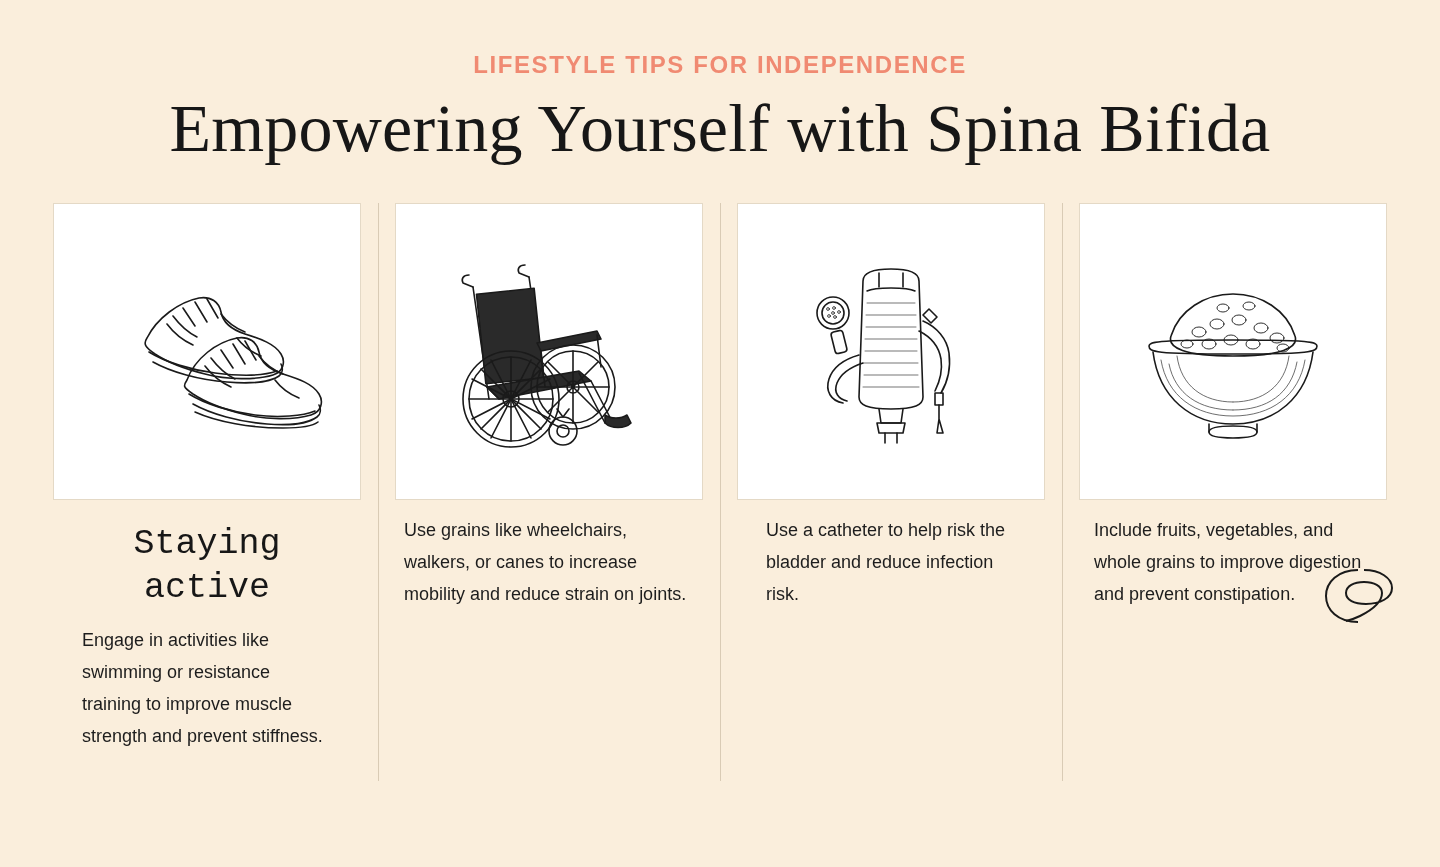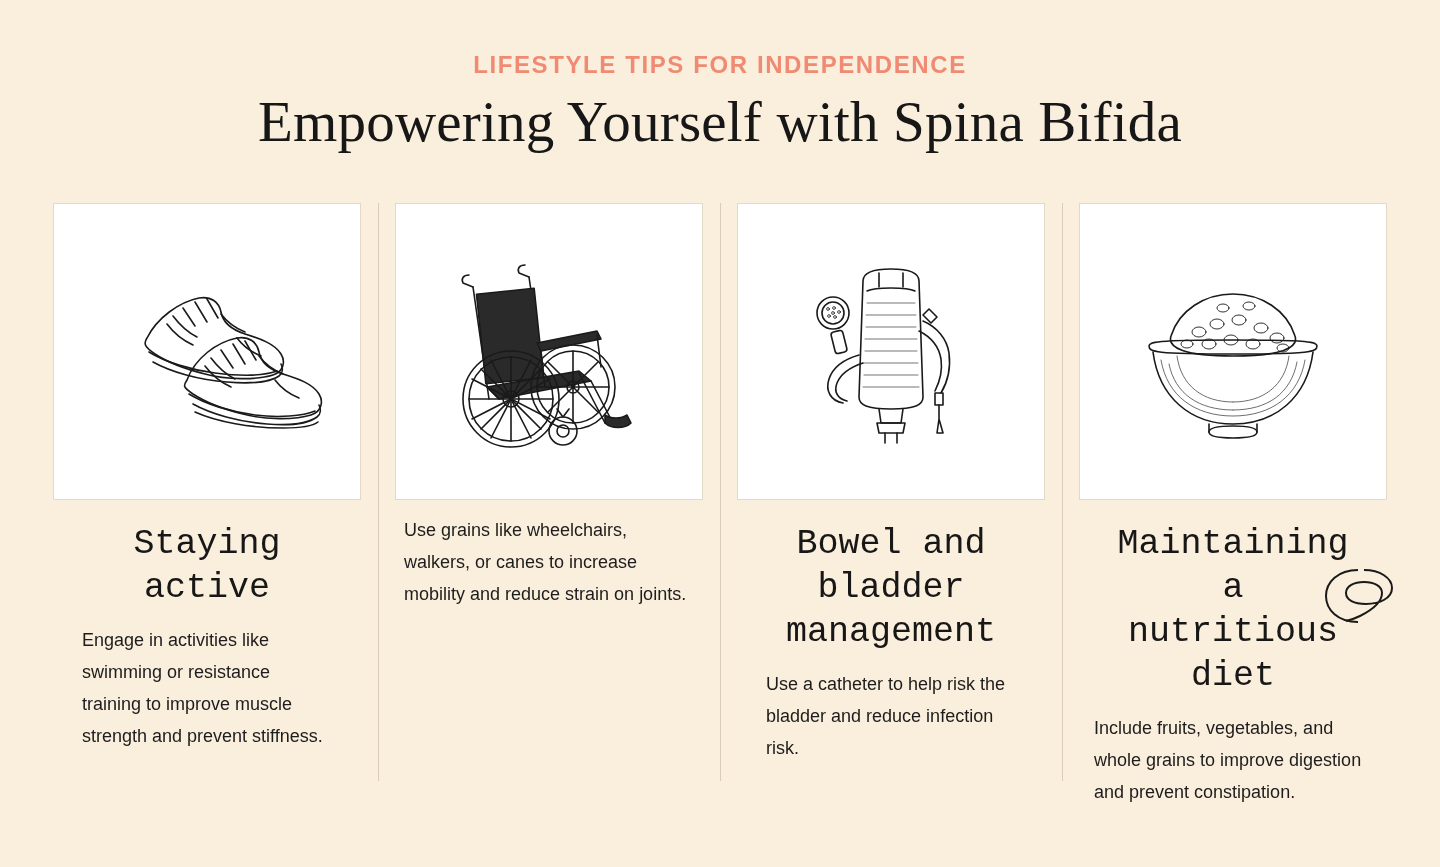--- a/index.html
+++ b/index.html
@@ -33,21 +33,21 @@
     font-weight: bold;
     font-size: 24px;
     letter-spacing: 1.6px;
     text-transform: uppercase;
     line-height: 1.1;
   }
   .headline {
     margin-top: 12px;
     color: #171717;
     font-family: "Liberation Serif", serif;
-    font-size: 57px;
+    font-size: 68px;
     font-weight: normal;
     letter-spacing: 0.2px;
     line-height: 1.12;
   }
 
   
   .columns {
     position: absolute;
     top: 203px;
     left: 36px;
@@ -235,21 +235,20 @@
             </g>
 
             <path d="M152 74 C166 80 176 92 178 106 C180 122 176 136 170 146"></path>
             <path d="M148 84 C160 90 168 100 170 112 C172 126 168 136 164 144"></path>
             <path d="M164 146 L172 146 L172 158 L164 158 Z"></path>
             <path d="M168 158 L168 172 L172 186 L166 186 L168 172"></path>
             <path d="M158 62 L166 70 L160 76 L152 68 Z"></path>
           </g>
         </svg>
       </div>
-      <div class="col-title">Bowel and bladder management</div>
       <div class="col-body">Use a catheter to help risk the bladder and reduce infection risk.</div>
     </div>
 
     <div class="col col-3">
       <div class="card">
         <svg width="240" height="200" viewBox="0 0 240 200">
           <g fill="none" stroke="#1a1a1a" stroke-width="1.6" stroke-linecap="round" stroke-linejoin="round">
 
             <path d="M58 84 C66 58 92 42 120 42 C148 42 174 58 182 84 C186 96 168 104 120 104 C72 104 54 96 58 84 Z"></path>
             <g stroke-width="0.9">
@@ -275,21 +274,20 @@
               <path d="M64 104 C68 134 90 150 120 150"></path>
               <path d="M176 104 C172 134 150 150 120 150"></path>
               <path d="M184 110 C178 142 154 158 120 158"></path>
             </g>
 
             <path d="M96 172 L96 180 C96 184 104 186 120 186 C136 186 144 184 144 180 L144 172"></path>
             <path d="M96 180 C96 176 104 174 120 174 C136 174 144 176 144 180"></path>
           </g>
         </svg>
       </div>
-      <div class="col-title">Maintaining a nutritious diet</div>
       <div class="col-body">Include fruits, vegetables, and whole grains to improve digestion and prevent constipation.</div>
     </div>
 
   </div>
 
   <svg class="logo" viewBox="0 0 92 72">
     <g fill="none" stroke="#1a1a1a" stroke-width="2">
       <path d="M44 10 C24 10 12 22 12 36 C12 50 24 62 44 62"></path>
       <path d="M50 10 C66 10 78 18 78 28 C78 38 66 44 52 44 C40 44 32 40 32 33 C32 26 40 22 50 22 C60 22 68 26 68 33 C68 42 58 50 46 56 C40 59 36 60 32 61"></path>
     </g>

